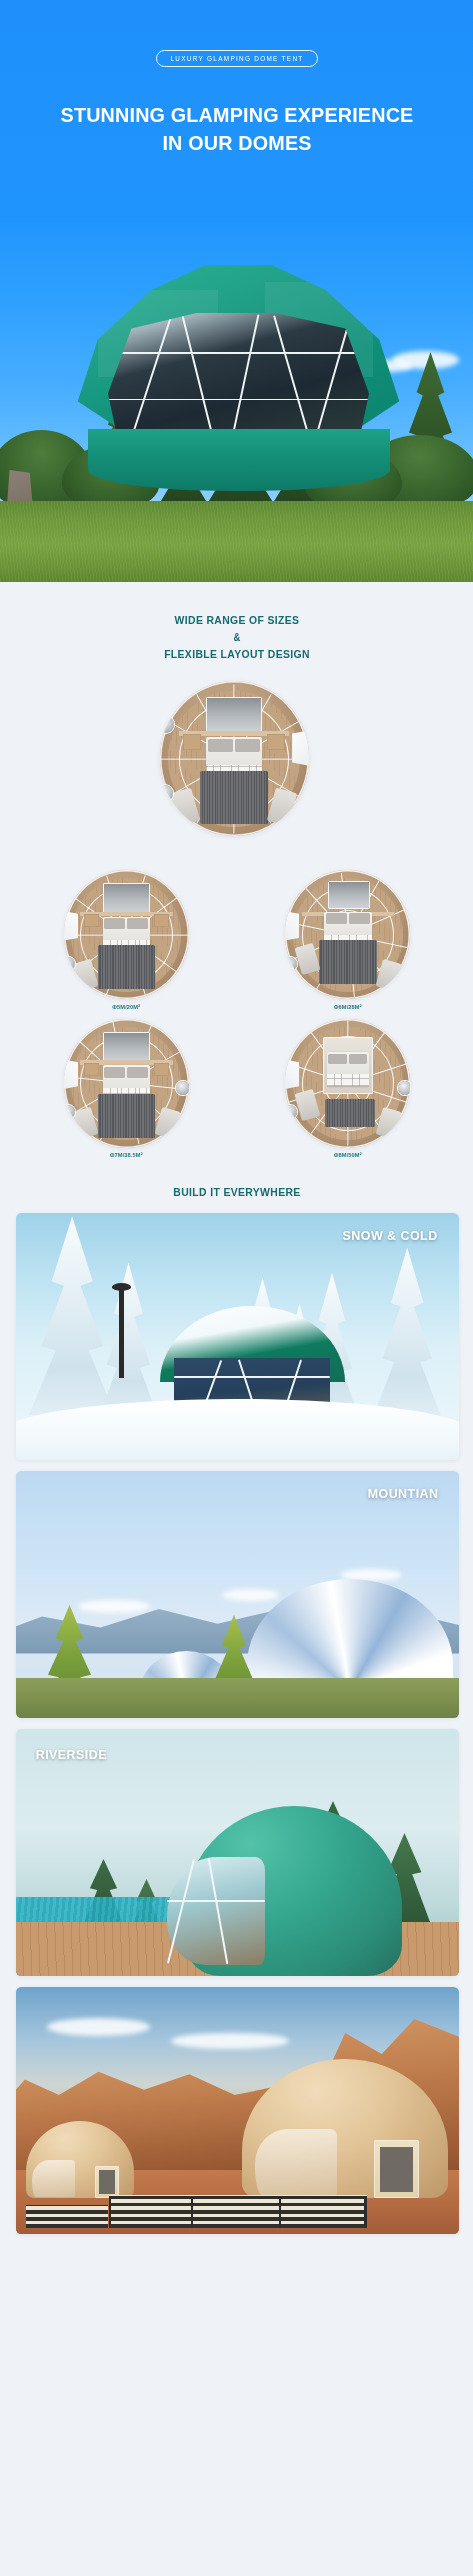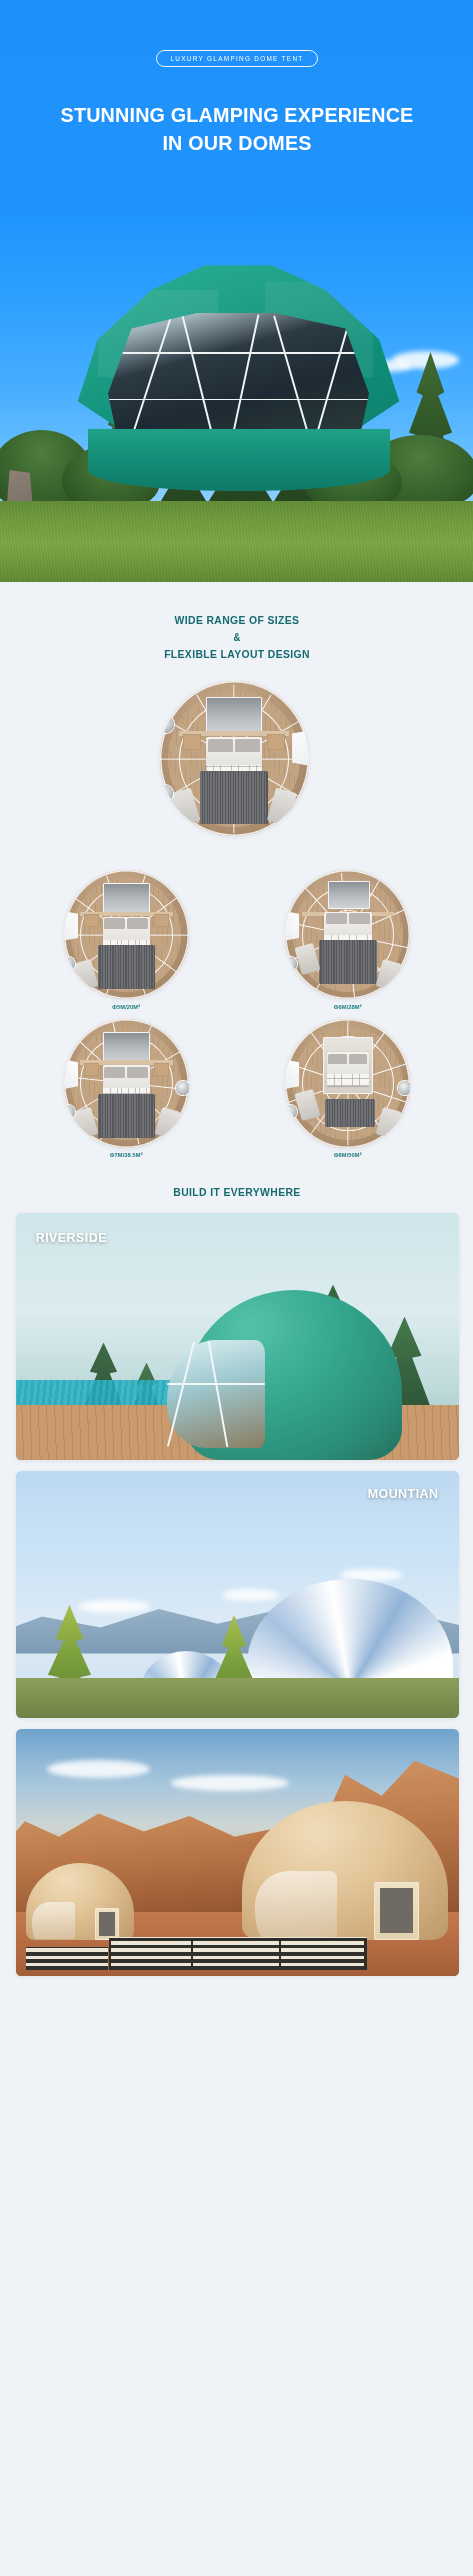--- a/index.html
+++ b/index.html
@@ -546,50 +546,70 @@
           <div class="vestibule left"></div>
         </div>
         <div class="plan-cap">Φ8M/50M²</div>
       </div>
     </div>
   </section>
 
   <section class="build">
     <h2 class="sec-title solo">BUILD IT EVERYWHERE</h2>
 
+    <figure class="shot sc-snow">
+      <figcaption class="shot-label tr">SNOW &amp; COLD</figcaption>
+      <div class="snowtree" style="left:5.2px;width:103px;height:216px;"></div>
+      <div class="snowtree" style="left:77px;width:72px;height:170px;"></div>
+      <div class="snowtree" style="left:216px;width:62px;height:155px;"></div>
+      <div class="snowtree" style="left:258px;width:52px;height:129px;"></div>
+      <div class="snowtree" style="right:93px;width:67px;height:160px;"></div>
+      <div class="snowtree" style="right:10.3px;width:82px;height:185px;"></div>
+      <div class="chimney"></div>
+      <div class="sdome">
+        <div class="cap"></div>
+        <div class="glass">
+          <div class="strut" style="left:0;top:26%;width:100%;height:1.5px;background:#eef3f4;"></div>
+          <div class="strut" style="left:22%;top:0;width:1.5px;height:100%;background:#eef3f4;transform:rotate(20deg);"></div>
+          <div class="strut" style="left:48%;top:0;width:1.5px;height:100%;background:#eef3f4;transform:rotate(-18deg);"></div>
+          <div class="strut" style="left:74%;top:0;width:1.5px;height:100%;background:#eef3f4;transform:rotate(18deg);"></div>
+        </div>
+      </div>
+      <div class="snowground"></div>
+    </figure>
+
+    <figure class="shot sc-mtn">
+      <figcaption class="shot-label tr">MOUNTIAN</figcaption>
+      <div class="cloud" style="left:62px;top:129px;width:72px;height:13.4px;"></div>
+      <div class="cloud" style="left:206px;top:118px;width:57px;height:12.4px;"></div>
+      <div class="cloud" style="right:57px;top:98px;width:62px;height:12.4px;"></div>
+      <div class="ridge"></div>
+      <div class="mdome" style="right:5.2px;width:206px;height:139px;"></div>
+      <div class="mdome" style="left:124px;width:93px;height:67px;"></div>
+      <div class="mtree" style="left:15.5px;width:77px;height:113px;"></div>
+      <div class="mtree" style="left:185px;width:67px;height:103px;"></div>
+      <div class="mground"></div>
+    </figure>
 
     <figure class="shot sc-river">
       <figcaption class="shot-label tl">RIVERSIDE</figcaption>
       <div class="rpines" style="left:57px;width:62px;height:77px;background:linear-gradient(180deg,#3f6b46,#2c5034);clip-path:polygon(50% 0,72% 38%,60% 40%,88% 96%,12% 96%,40% 40%,28% 38%);"></div>
       <div class="rpines" style="left:108px;width:46px;height:57px;background:linear-gradient(180deg,#4a7a4f,#31593a);clip-path:polygon(50% 0,72% 38%,60% 40%,88% 96%,12% 96%,40% 40%,28% 38%);"></div>
       <div class="rpines" style="left:289px;bottom:103px;width:57px;height:72px;background:linear-gradient(180deg,#3b6b42,#27482e);clip-path:polygon(50% 0,72% 38%,60% 40%,88% 96%,12% 96%,40% 40%,28% 38%);"></div>
       <div class="rpines" style="right:15.5px;width:77px;height:103px;background:linear-gradient(180deg,#45794c,#2b5135);clip-path:polygon(50% 0,72% 38%,60% 40%,88% 96%,12% 96%,40% 40%,28% 38%);"></div>
       <div class="rwater"></div>
       <div class="rdeck"></div>
       <div class="rdome"></div>
       <div class="rglass">
         <div class="strut" style="left:14%;top:0;width:1.5px;height:100%;background:#f1f6f7;transform:rotate(14deg);"></div>
         <div class="strut" style="left:52%;top:0;width:1.5px;height:100%;background:#f1f6f7;transform:rotate(-10deg);"></div>
         <div class="strut" style="left:0;top:40%;width:100%;height:1.5px;background:#f1f6f7;"></div>
       </div>
     </figure>
 
-    <figure class="shot sc-mtn">
-      <figcaption class="shot-label tr">MOUNTIAN</figcaption>
-      <div class="cloud" style="left:62px;top:129px;width:72px;height:13.4px;"></div>
-      <div class="cloud" style="left:206px;top:118px;width:57px;height:12.4px;"></div>
-      <div class="cloud" style="right:57px;top:98px;width:62px;height:12.4px;"></div>
-      <div class="ridge"></div>
-      <div class="mdome" style="right:5.2px;width:206px;height:139px;"></div>
-      <div class="mdome" style="left:124px;width:93px;height:67px;"></div>
-      <div class="mtree" style="left:15.5px;width:77px;height:113px;"></div>
-      <div class="mtree" style="left:185px;width:67px;height:103px;"></div>
-      <div class="mground"></div>
-    </figure>
-
     <figure class="shot sc-desert">
       <figcaption class="shot-label tr"></figcaption>
       <div class="cloud" style="left:31px;top:31px;width:103px;height:17.5px;"></div>
       <div class="cloud" style="left:155px;top:46px;width:118px;height:15.5px;"></div>
       <div class="cliff left"></div>
       <div class="cliff right"></div>
       <div class="sand"></div>
       <div class="ddome" style="left:10.3px;width:108px;height:77px;">
         <div class="door">
             <i></i>

